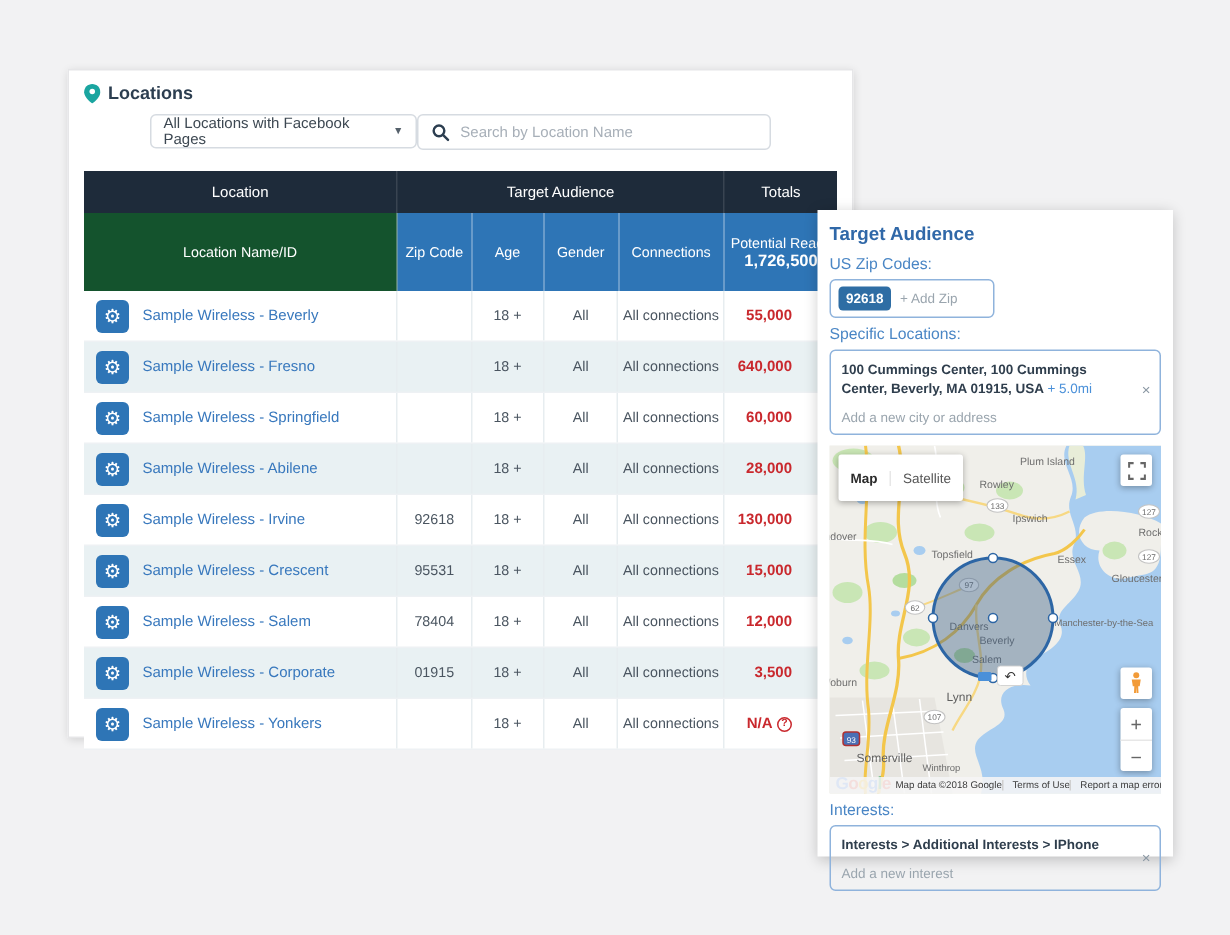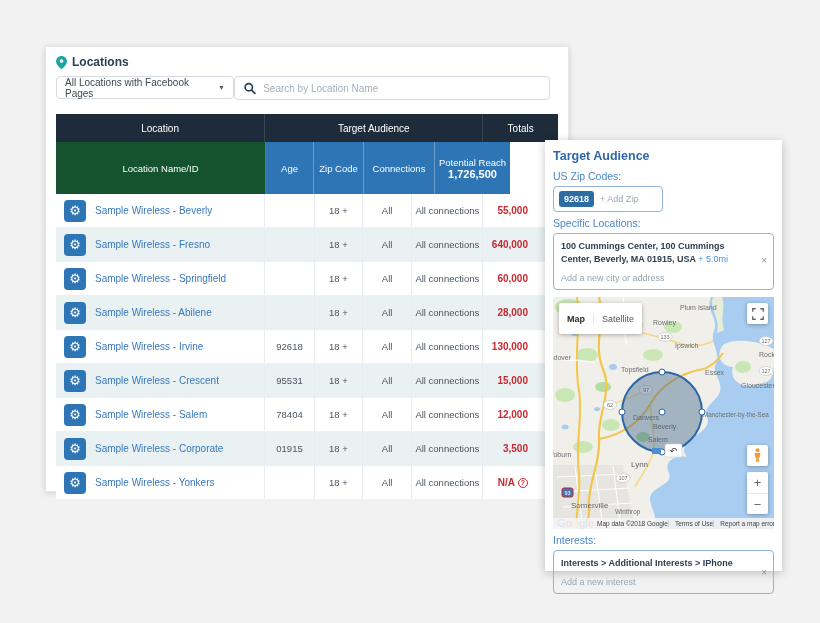--- a/index.html
+++ b/index.html
@@ -11,29 +11,29 @@
     overflow: hidden;
   }
   
   .locations-panel {
     position:absolute; left:45px; top:46px; width:524px; height:446px;
     background:#fff; border:1px solid #e6e6e8;
     box-shadow:0 1px 6px rgba(0,0,0,.15);
   }
   .panel-title { display:flex; align-items:center; gap:5px; padding:8px 10px 5px; }
   .panel-title .title-text { font-size:12px; font-weight:bold; color:#2c3e50; }
-  .controls-row { display:flex; justify-content:flex-start; padding:2px 10px 8px; }
+  .controls-row { display:flex; justify-content:center; padding:2px 10px 8px; }
   .dropdown {
     width:178px; height:23px; border:1px solid #d6dbe1; border-radius:4px;
     display:flex; align-items:center; justify-content:space-between;
     padding:0 8px; font-size:10px; color:#3d4852; background:#fff; cursor:pointer;
   }
   .dropdown .caret { font-size:7px; color:#55606b; }
   .searchbox {
-    width:316px; height:24px; border:1px solid #d6dbe1; border-radius:4px;
+    width:236px; height:24px; border:1px solid #d6dbe1; border-radius:4px;
     display:flex; align-items:center; gap:7px; padding:0 9px; background:#fff;
   }
   .searchbox input { border:none; outline:none; font-size:10px; color:#3d4852; width:100%; font-family:"Liberation Sans",sans-serif; }
   .searchbox input::placeholder { color:#a7afb8; }
   .ltable { margin:6px 10px 0; }
   .trow { display:flex; }
   .thead1 { background:#1e2b3a; height:28px; }
   .thead1 .hc {
     display:flex; align-items:center; justify-content:center;
     color:#fff; font-size:10px; font-weight:normal; border-right:1px solid rgba(255,255,255,.12);
@@ -135,22 +135,23 @@
   </div>
 
   <div class="ltable">
     <div class="trow thead1">
       <div class="hc c-name">Location</div>
       <div class="hc" style="width:219px;">Target Audience</div>
       <div class="hc c-tot" style="border-right:none;">Totals</div>
     </div>
     <div class="trow thead2">
       <div class="hc hc-slate c-name">Location Name/ID</div>
+      <div class="hc hc-blue c-zip">Zip Code</div>
       <div class="hc hc-blue c-age">Age</div>
-      <div class="hc hc-blue c-zip">Zip Code</div>
+      <div class="hc hc-blue c-gen">Gender</div>
       <div class="hc hc-blue c-con">Connections</div>
       <div class="hc hc-blue hc-reach c-tot" style="border-right:none;">
         <span class="r1">Potential Reach</span>
         <span class="r2">1,726,500</span>
       </div>
     </div>
 
     <div class="trow drow">
       <div class="dc c-name">
           <button class="gear-btn">

